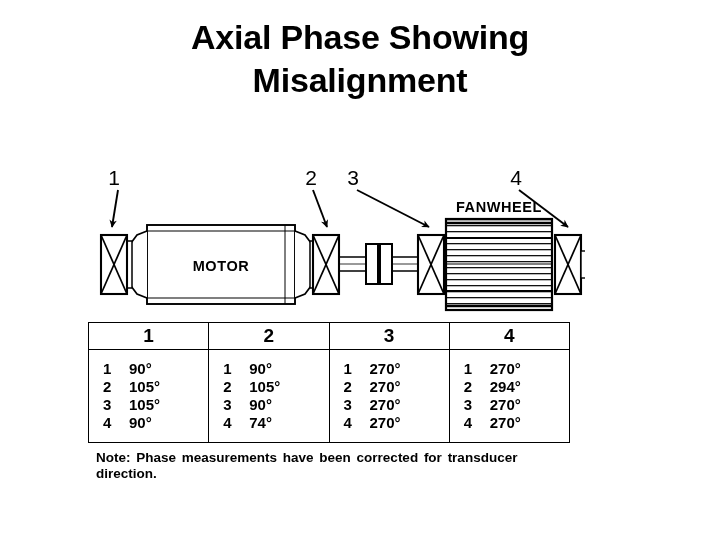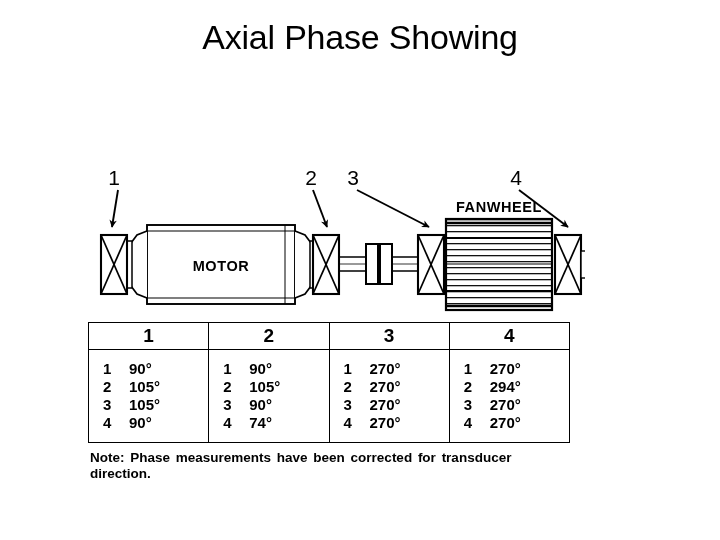--- a/index.html
+++ b/index.html
@@ -24,20 +24,21 @@
     width: 720px;
     text-align: center;
     font-size: 34px;
     line-height: 43px;
     font-weight: 400;
     color: #000000;
     letter-spacing: -0.2px;
   }
   #slide-title .title-line {
     display: block;
+    font-weight: bold;
   }
 
   
   #machine-figure {
     position: absolute;
     left: 85px;
     top: 165px;
     width: 500px;
     height: 150px;
   }
@@ -87,35 +88,36 @@
     width: 26px;
     text-align: left;
   }
   .cell-row .val {
     text-align: right;
   }
 
   
   #table-note {
     position: absolute;
-    left: 90px;
+    left: 96px;
     top: 450px;
     width: 478px;
     font-size: 13.5px;
     line-height: 16px;
     font-weight: 700;
     font-family: "Liberation Sans", sans-serif;
     word-spacing: 2px;
   }
 </style>
 </head>
 <body>
 
 <div id="slide-title">
   <span class="title-line">Axial Phase Showing</span>
+  <span class="title-line">Misalignment</span>
 </div>
 
 <div id="machine-figure">
   <svg width="500" height="150" viewBox="0 0 500 150" xmlns="http://www.w3.org/2000/svg">
     <defs>
 
       <pattern id="fanHatch" patternUnits="userSpaceOnUse" width="8" height="6">
         <rect width="8" height="6" fill="#ffffff"></rect>
         <rect x="0" y="0" width="8" height="1.3" fill="#111111"></rect>
       </pattern>

